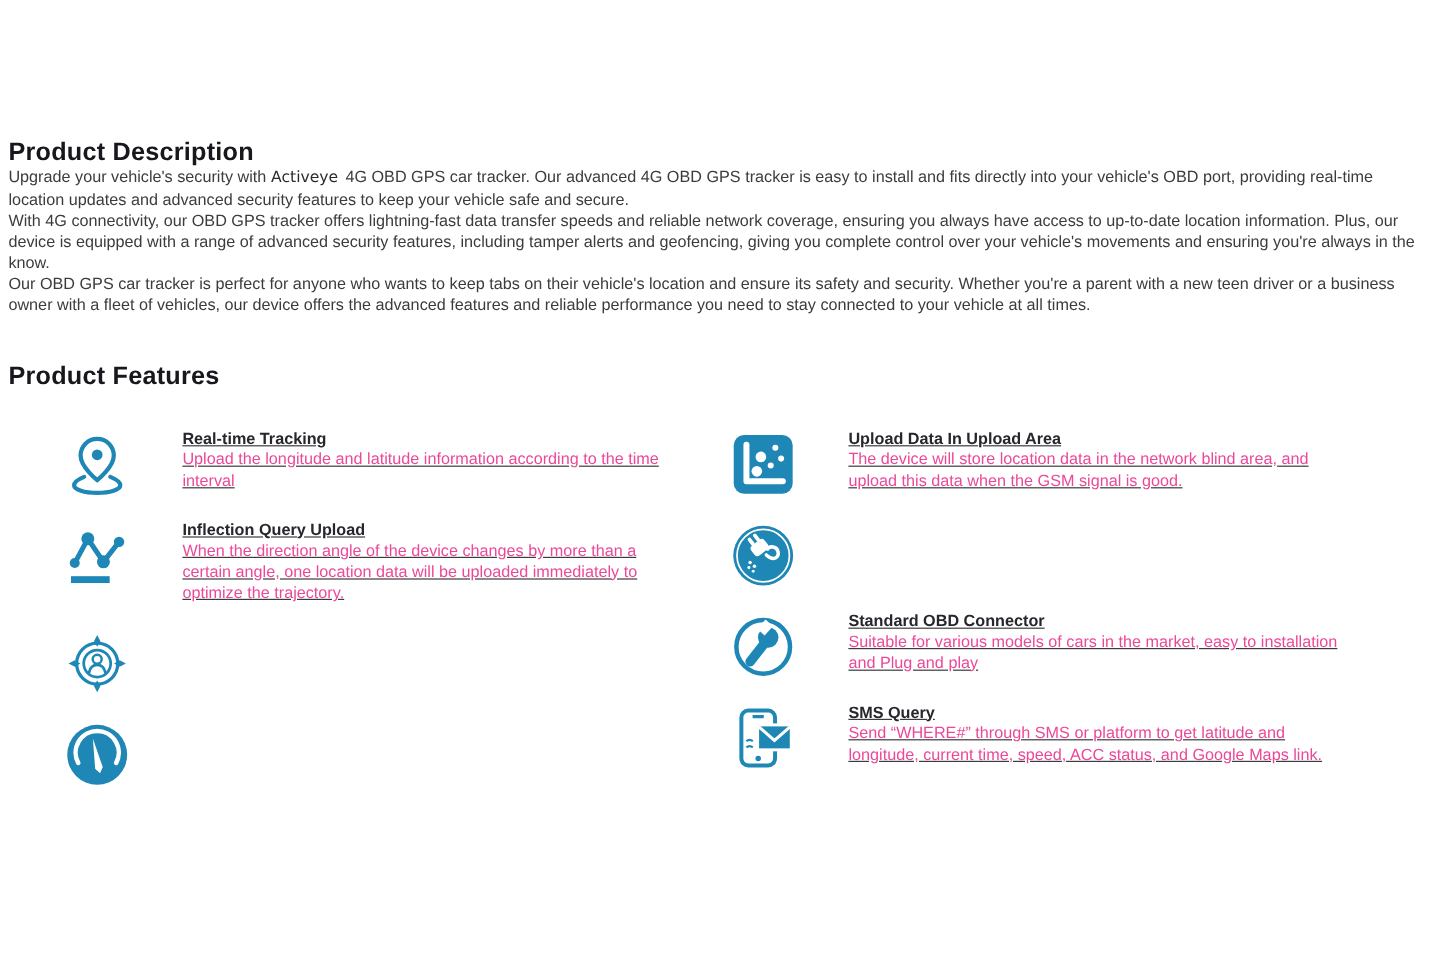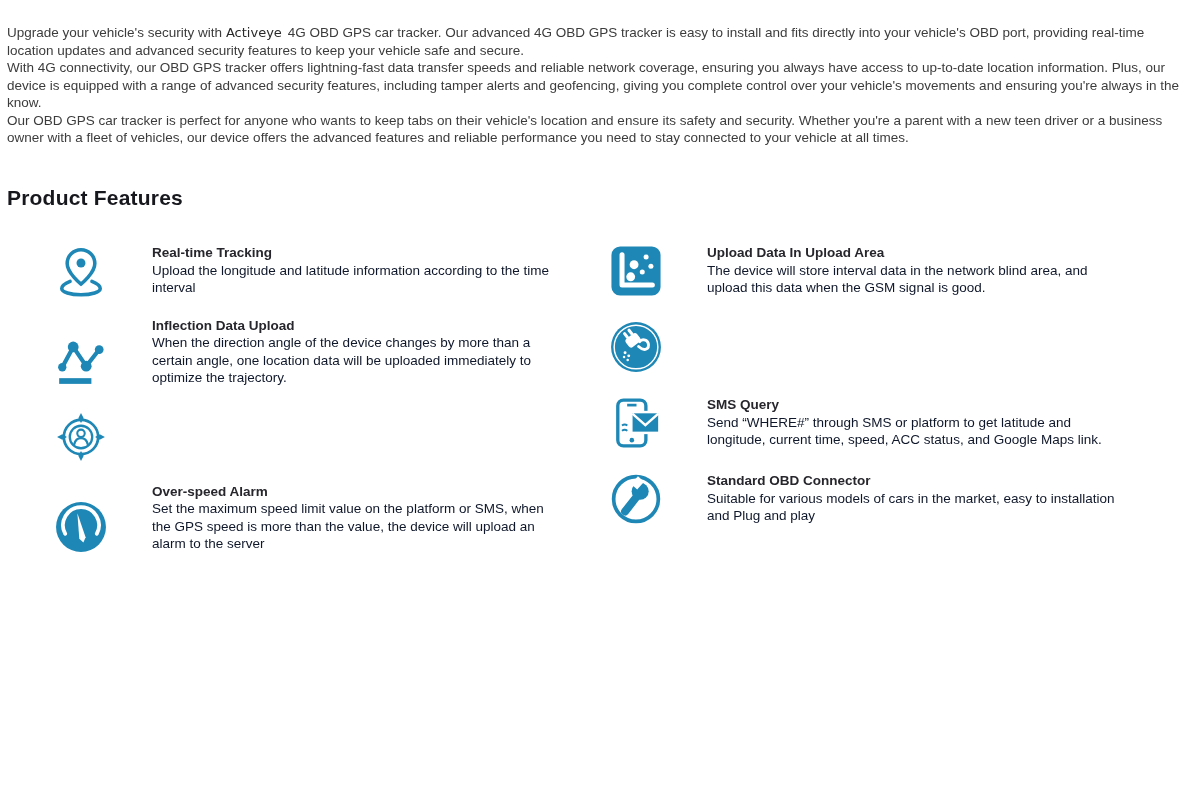--- a/index.html
+++ b/index.html
@@ -20,21 +20,20 @@
     padding: 0 7px;
   }
   .section-heading {
     font-size: 21px;
     font-weight: bold;
     color: #17171e;
     letter-spacing: 0.2px;
   }
   #desc-heading { margin: 115px 0 0 0; }
   .desc-text {
-    margin-top: 24px;
     font-size: 13.5px;
     line-height: 17.5px;
     color: #3c3c3c;
     max-width: 1186px;
   }
   .desc-text p { margin: 0; }
   .brand {
     font-family: "DejaVu Sans", sans-serif;
     font-size: 13px;
     margin: 0 6px 0 4px;
@@ -42,51 +41,53 @@
   }
   #features-heading { margin: 39px 0 0 0; }
   .features-grid {
     margin-top: 31px;
     margin-left: 48px;
     display: grid;
     grid-template-columns: 555px 545px;
   }
   .feature-item {
     display: flex;
-    align-items: flex-end;
+    align-items: flex-start;
     margin-bottom: 20px;
+    text-decoration: underline;
   }
   .feature-icon {
     flex: 0 0 52px;
     width: 52px;
     height: 52px;
     margin-top: 4px;
     color: #1e87b5;
   }
   .feature-icon svg { width: 52px; height: 52px; display: block; }
   .feature-text {
     margin-left: 45px;
     width: 408px;
     font-size: 13.5px;
     line-height: 17.5px;
   }
   .feature-title {
     font-weight: bold;
     color: #26262c;
   }
   .feature-desc {
-    color: #0f172a;
+    color: #ec4899;
   }
 </style>
 </head>
 <body>
 
 <div class="page">
   <div class="content">
 
+    <h2 class="section-heading" id="desc-heading">Product Description</h2>
 
     <div class="desc-text">
       <p><span>Upgrade your vehicle's security with</span><span class="brand">Activeye</span><span>4G OBD GPS car tracker. Our advanced 4G OBD GPS tracker is easy to install and fits directly into your vehicle's OBD port, providing real-time location updates and advanced security features to keep your vehicle safe and secure.</span></p>
       <p>With 4G connectivity, our OBD GPS tracker offers lightning-fast data transfer speeds and reliable network coverage, ensuring you always have access to up-to-date location information. Plus, our device is equipped with a range of advanced security features, including tamper alerts and geofencing, giving you complete control over your vehicle's movements and ensuring you're always in the know.</p>
       <p>Our OBD GPS car tracker is perfect for anyone who wants to keep tabs on their vehicle's location and ensure its safety and security. Whether you're a parent with a new teen driver or a business owner with a fleet of vehicles, our device offers the advanced features and reliable performance you need to stay connected to your vehicle at all times.</p>
     </div>
 
     <h2 class="section-heading" id="features-heading">Product Features</h2>
 
     <div class="features-grid">
@@ -112,21 +113,21 @@
             <svg viewBox="0 0 50 50">
               <path d="M7 31 L17.5 11.5 L30 30 L42.5 14" fill="none" stroke="currentColor" stroke-width="4" stroke-linejoin="round"></path>
               <circle cx="7" cy="31" r="4" fill="currentColor"></circle>
               <circle cx="17.5" cy="11.5" r="5.2" fill="currentColor"></circle>
               <circle cx="30" cy="30" r="5.2" fill="currentColor"></circle>
               <circle cx="42.5" cy="14" r="4.2" fill="currentColor"></circle>
               <rect x="4" y="41.5" width="31" height="5.5" fill="currentColor"></rect>
             </svg>
           </div>
           <div class="feature-text">
-            <div class="feature-title">Inflection Data Upload</div>
+            <div class="feature-title">Inflection Query Upload</div>
             <div class="feature-desc">When the direction angle of the device changes by more than a certain angle, one location data will be uploaded immediately to optimize the trajectory.</div>
           </div>
         </div>
 
         <div class="feature-item">
           <div class="feature-icon">
             <svg viewBox="0 0 50 50">
               <circle cx="25" cy="25" r="16.5" fill="none" stroke="currentColor" stroke-width="2.6"></circle>
               <circle cx="25" cy="25" r="10.8" fill="none" stroke="currentColor" stroke-width="2.2"></circle>
               <path d="M25 2 L27.6 7 L25 11.5 L22.4 7 Z" fill="currentColor"></path>
@@ -142,45 +143,41 @@
         </div>
 
         <div class="feature-item">
           <div class="feature-icon">
             <svg viewBox="0 0 50 50">
               <circle cx="25" cy="25" r="24" fill="currentColor"></circle>
               <path d="M9.8 31.5 A17.3 17.3 0 1 1 40.2 31.5" fill="none" stroke="#ffffff" stroke-width="3.6" stroke-linecap="round"></path>
               <path d="M24.2 11.5 L28 35.5 L25 40 L21.8 35.8 Z" fill="#ffffff" transform="rotate(-10 25 27)"></path>
             </svg>
           </div>
-          <div class="feature-text">
-            <div class="feature-title">Over-speed Alarm</div>
-            <div class="feature-desc">Set the maximum speed limit value on the platform or SMS, when the GPS speed is more than the value, the device will upload an alarm to the server</div>
-          </div>
         </div>
 
       </div>
 
       <div class="features-col">
 
         <div class="feature-item">
           <div class="feature-icon">
             <svg viewBox="0 0 54 54">
               <rect x="1.5" y="1.5" width="51" height="51" rx="9" fill="currentColor"></rect>
               <path d="M12.5 10 L12.5 41.5 L44 41.5" fill="none" stroke="#ffffff" stroke-width="5.2" stroke-linecap="round" stroke-linejoin="round"></path>
               <circle cx="25" cy="20.5" r="4.6" fill="#ffffff"></circle>
               <circle cx="21.5" cy="33" r="4.6" fill="#ffffff"></circle>
               <circle cx="37.5" cy="12.5" r="2.6" fill="#ffffff"></circle>
               <circle cx="42.5" cy="22" r="2.6" fill="#ffffff"></circle>
               <circle cx="33.5" cy="28" r="2.6" fill="#ffffff"></circle>
             </svg>
           </div>
           <div class="feature-text">
             <div class="feature-title">Upload Data In Upload Area</div>
-            <div class="feature-desc">The device will store interval data in the network blind area, and upload this data when the GSM signal is good.</div>
+            <div class="feature-desc">The device will store location data in the network blind area, and upload this data when the GSM signal is good.</div>
           </div>
         </div>
 
         <div class="feature-item">
           <div class="feature-icon">
             <svg viewBox="0 0 50 50">
               <circle cx="25" cy="25" r="24" fill="currentColor"></circle>
               <circle cx="25" cy="25" r="21" fill="none" stroke="#ffffff" stroke-width="1.4"></circle>
               <g transform="rotate(-38 22 18)" fill="#ffffff">
                 <rect x="15" y="13.5" width="13.5" height="10" rx="3"></rect>
@@ -192,46 +189,46 @@
               <circle cx="18" cy="33.5" r="1.4" fill="#ffffff"></circle>
               <circle cx="13.5" cy="34.5" r="1.2" fill="#ffffff"></circle>
               <circle cx="17" cy="37.5" r="1.2" fill="#ffffff"></circle>
             </svg>
           </div>
         </div>
 
         <div class="feature-item">
           <div class="feature-icon">
             <svg viewBox="0 0 50 50">
+              <circle cx="25" cy="25" r="21.5" fill="none" stroke="currentColor" stroke-width="3.6"></circle>
+              <circle cx="29" cy="17.5" r="8.2" fill="currentColor"></circle>
+              <rect x="22.5" y="4.5" width="8" height="10" fill="#ffffff" transform="rotate(42 26.5 9.5)"></rect>
+              <line x1="25.5" y1="23" x2="14.5" y2="37" stroke="currentColor" stroke-width="7.6" stroke-linecap="round"></line>
+            </svg>
+          </div>
+          <div class="feature-text">
+            <div class="feature-title">Standard OBD Connector</div>
+            <div class="feature-desc">Suitable for various models of cars in the market, easy to installation and Plug and play</div>
+          </div>
+        </div>
+
+        <div class="feature-item">
+          <div class="feature-icon">
+            <svg viewBox="0 0 50 50">
               <rect x="7.5" y="3" width="27" height="44" rx="5.5" fill="none" stroke="currentColor" stroke-width="3.2"></rect>
               <line x1="16.5" y1="7.8" x2="25.5" y2="7.8" stroke="currentColor" stroke-width="2.6"></line>
               <circle cx="21" cy="41.5" r="2.2" fill="currentColor"></circle>
               <path d="M11.5 27.5 q2.6 -2 5.2 0" fill="none" stroke="currentColor" stroke-width="1.8"></path>
               <path d="M11.5 32.5 q2.6 -2 5.2 0" fill="none" stroke="currentColor" stroke-width="1.8"></path>
               <rect x="20.5" y="14.5" width="27" height="20" fill="currentColor" stroke="#ffffff" stroke-width="2.4"></rect>
               <path d="M21.5 16 L34 27 L46.5 16" fill="none" stroke="#ffffff" stroke-width="2.4"></path>
             </svg>
           </div>
           <div class="feature-text">
             <div class="feature-title">SMS Query</div>
             <div class="feature-desc">Send “WHERE#” through SMS or platform to get latitude and longitude, current time, speed, ACC status, and Google Maps link.</div>
           </div>
         </div>
 
-        <div class="feature-item">
-          <div class="feature-icon">
-            <svg viewBox="0 0 50 50">
-              <circle cx="25" cy="25" r="21.5" fill="none" stroke="currentColor" stroke-width="3.6"></circle>
-              <circle cx="29" cy="17.5" r="8.2" fill="currentColor"></circle>
-              <rect x="22.5" y="4.5" width="8" height="10" fill="#ffffff" transform="rotate(42 26.5 9.5)"></rect>
-              <line x1="25.5" y1="23" x2="14.5" y2="37" stroke="currentColor" stroke-width="7.6" stroke-linecap="round"></line>
-            </svg>
-          </div>
-          <div class="feature-text">
-            <div class="feature-title">Standard OBD Connector</div>
-            <div class="feature-desc">Suitable for various models of cars in the market, easy to installation and Plug and play</div>
-          </div>
-        </div>
-
       </div>
     </div>
   </div>
 </div>
 
 </body></html>

